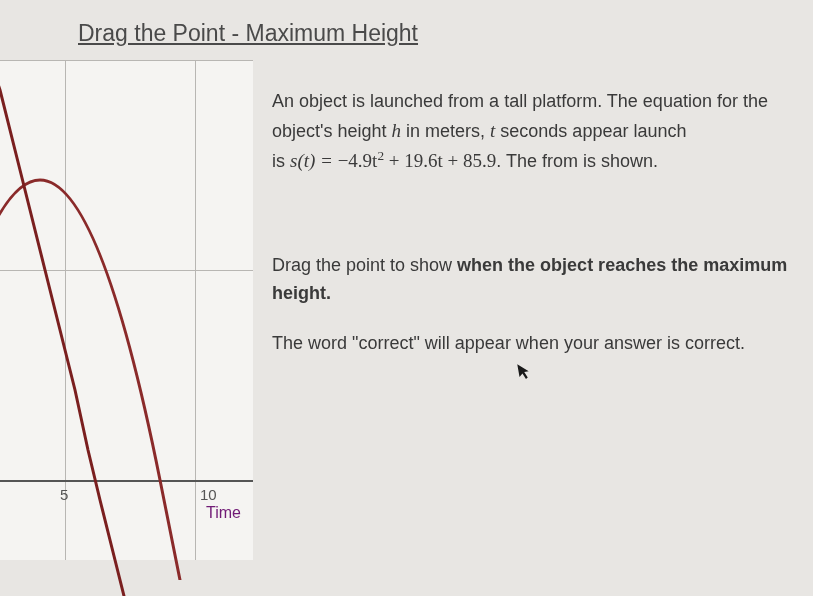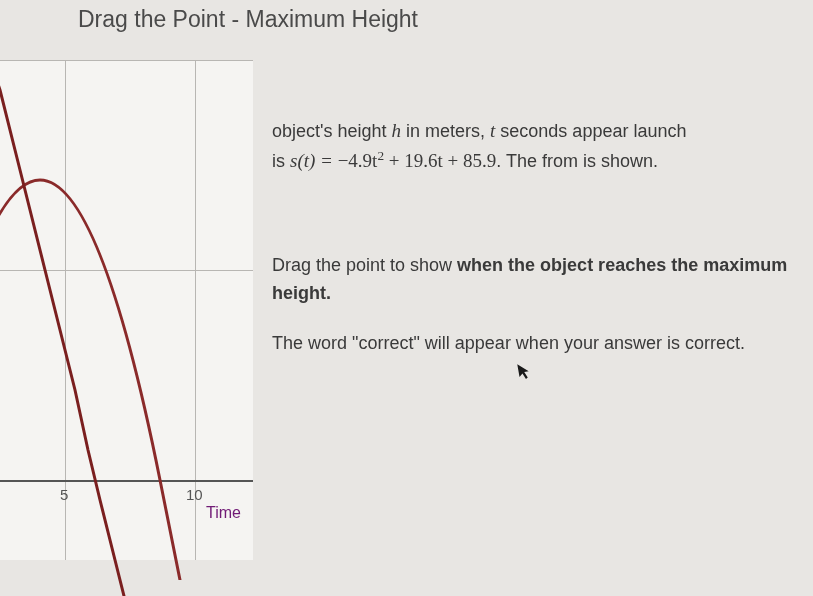--- a/index.html
+++ b/index.html
@@ -7,25 +7,26 @@
       width: 813px;
       height: 596px;
       background: #e8e6e3;
       font-family: Arial, Helvetica, sans-serif;
       color: #3a3a3a;
       position: relative;
       overflow: hidden;
     }
     .title {
       position: absolute;
-      top: 6px;
+      top: 20px;
       left: 78px;
       font-size: 23px;
       color: #4a4a4a;
       font-weight: 400;
+      text-decoration: underline;
     }
     .graph-area {
       position: absolute;
       top: 60px;
       left: 0;
       width: 253px;
       height: 500px;
     }
     .graph-bg {
       position: absolute;
@@ -95,21 +96,21 @@
   <div class="graph-bg"></div>
 
   <div class="gl-v" style="left:65px"></div>
   <div class="gl-v" style="left:195px"></div>
 
   <div class="gl-h" style="top:0px"></div>
   <div class="gl-h" style="top:210px"></div>
   <div class="axis-h" style="top:420px"></div>
 
   <div class="tick-label" style="top:426px; left:60px">5</div>
-  <div class="tick-label" style="top:426px; left:186px">10</div>
+  <div class="tick-label" style="top:426px; left:200px">10</div>
   <div class="axis-label" style="top:444px; left:206px">Time</div>
 
   <svg class="curve" width="253" height="520">
     <path d="M -80 420 Q 40 -180 160 420 L 200 620" stroke="#8a2a2a" stroke-width="3" fill="none"></path>
 
   </svg>
 
   <svg class="curve" width="253" height="520">
 
     <path d="M -117 420
@@ -129,21 +130,21 @@
       88,390
       100,440
       115,500
       130,560" stroke="#7a1f1f" stroke-width="3" fill="none"></polyline>
   </svg>
 </div>
 
 <div class="drag-point-area"></div>
 
 <div class="text-block para1">
-  <br>
+  <span>An object is launched from a tall platform. The equation for the</span><br>
   <span>object's height </span><span class="italic eq">h</span><span> in meters, </span><span class="italic eq">t</span><span> seconds appear launch</span><br>
   <span>is </span><span class="eq"><span class="italic">s(t) = </span><span>−4.9t</span><sup>2</sup><span> + 19.6t + 85.9</span></span><span>. The from is shown.</span>
 </div>
 
 <div class="text-block para2">
   <span>Drag the point to show </span><span class="bold">when the object reaches the maximum height.</span>
 </div>
 
 <div class="text-block para3">
   <span>The word "correct" will appear when your answer is correct.</span>

